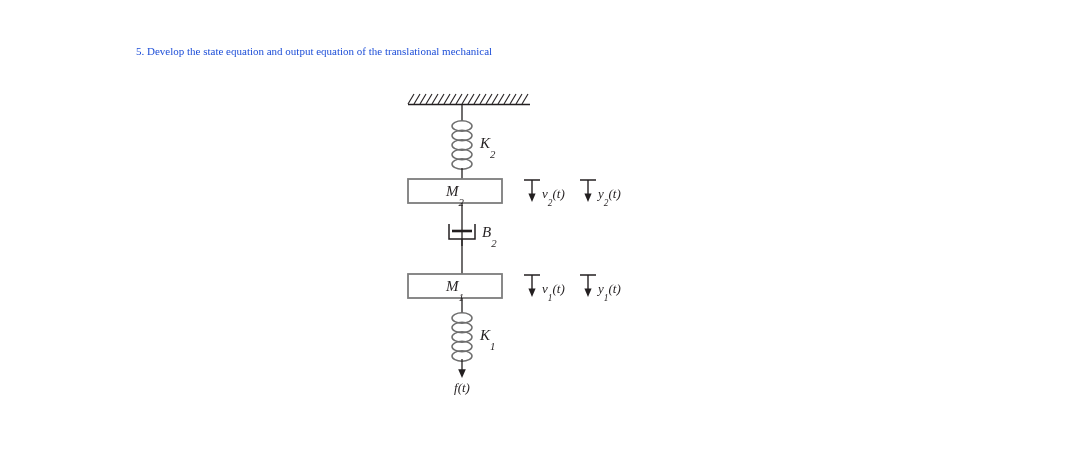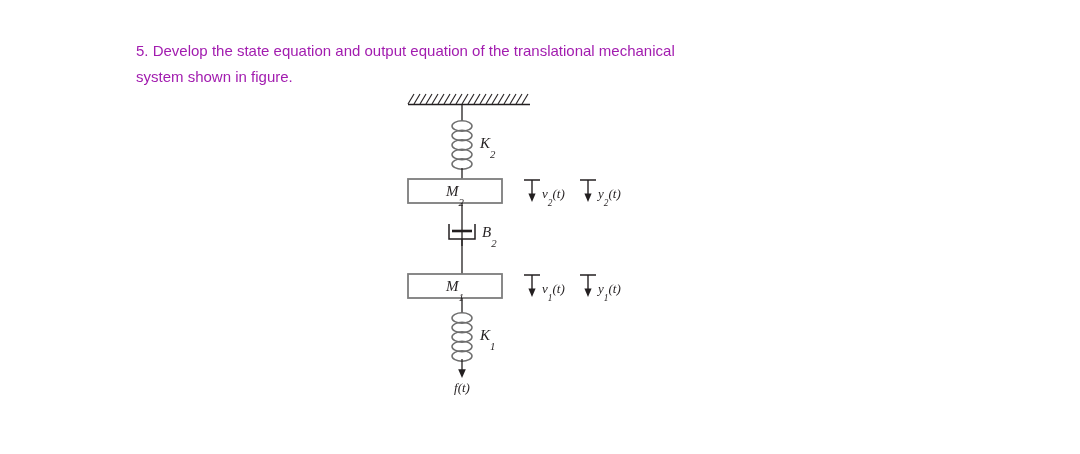--- a/index.html
+++ b/index.html
@@ -15,25 +15,26 @@
     font-family: "Liberation Sans", sans-serif;
     color: #1a1a1a;
   }
 
   
   #question-text {
     position: absolute;
     left: 136px;
     top: 38px;
     width: 812px;
-    font-size: 15px;
+    font-size: 11px;
     line-height: 26px;
     text-align: justify;
     text-justify: inter-word;
-    color: #a21caf;
+    color: #1d4ed8;
+    font-family: Liberation Serif, serif;
   }
   #question-text .line2 {
     text-align: left;
   }
 
   
   #figure {
     position: absolute;
     left: 390px;
     top: 86px;
@@ -52,21 +53,20 @@
   .fig-label .sub {
     font-size: 0.72em;
     baseline-shift: sub;
   }
 </style>
 </head>
 <body>
 
 <div id="question-text">
   <div class="line1">5. Develop the state equation and output equation of the translational mechanical</div>
-  <div class="line2">system shown in figure.</div>
 </div>
 
 <div id="figure">
   <svg width="280" height="310" viewBox="0 0 280 310" xmlns="http://www.w3.org/2000/svg">
 
     <g>
 
       <g stroke="#231f20" stroke-width="1.1">
         <line x1="18" y1="18" x2="24" y2="8"></line>
         <line x1="24" y1="18" x2="30" y2="8"></line>

